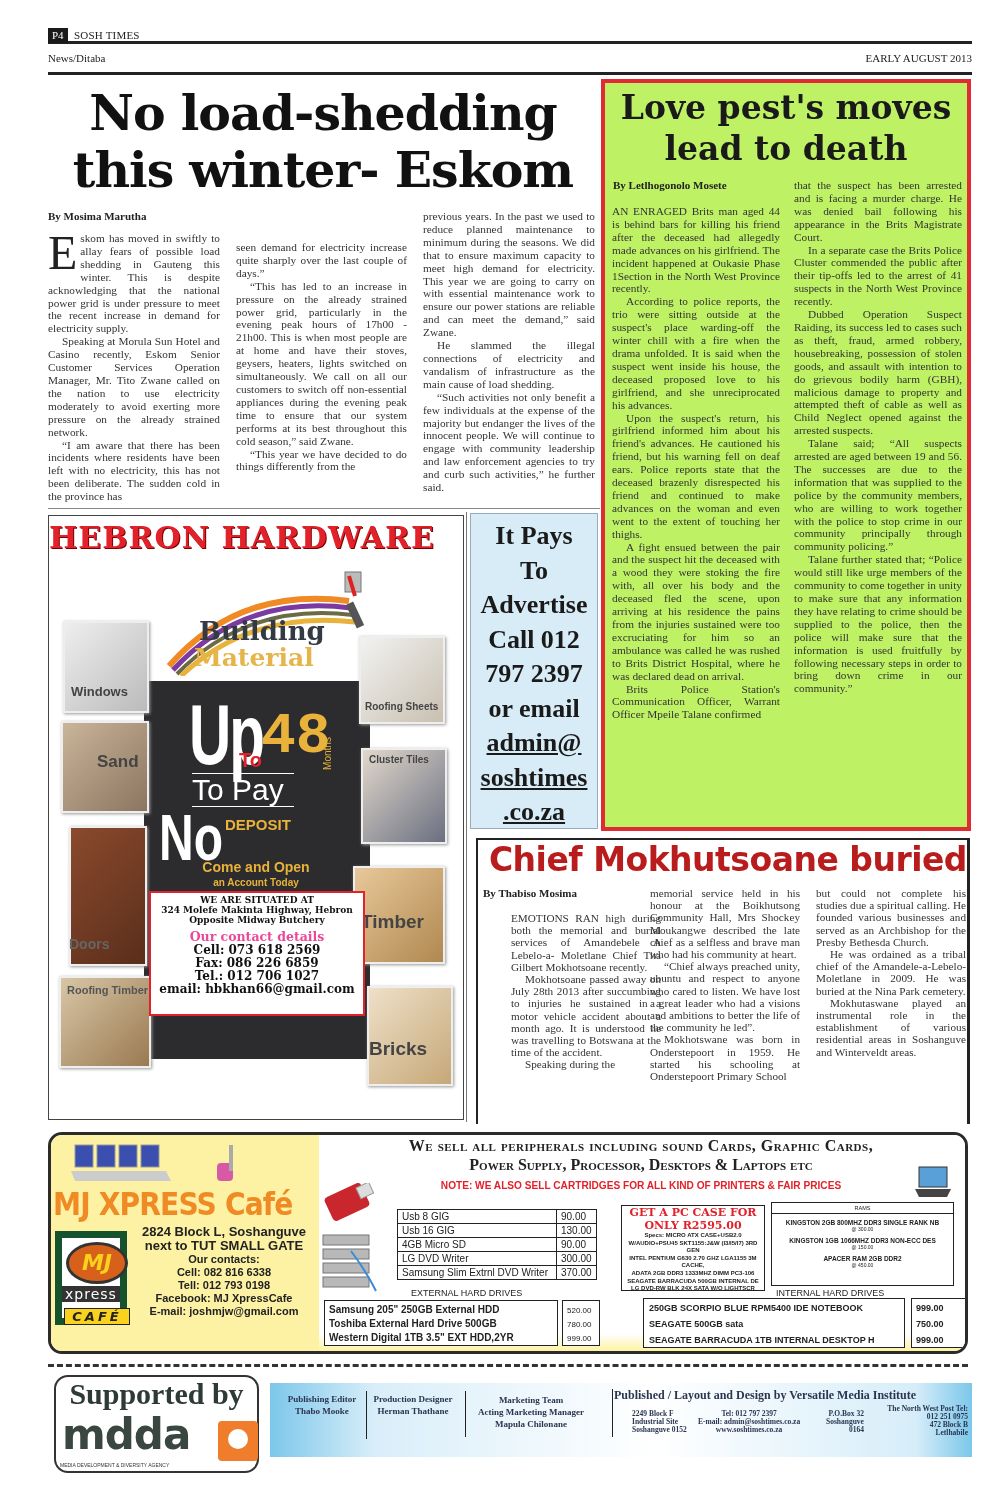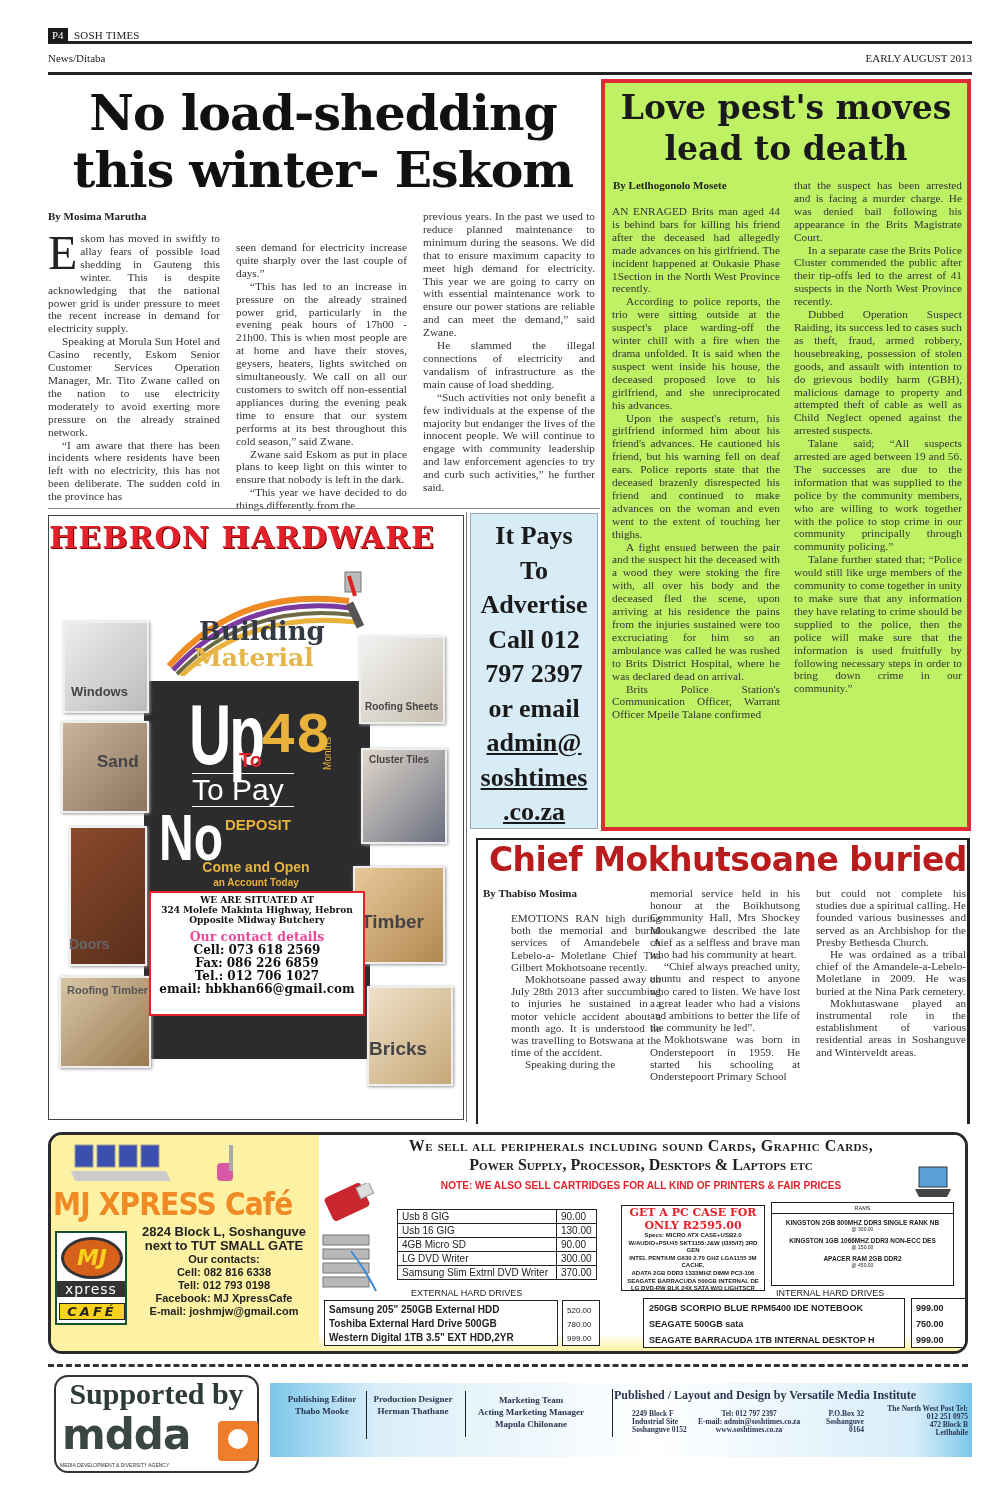--- a/index.html
+++ b/index.html
@@ -79,21 +79,21 @@
   #hline-ads { left: 48px; top: 508px; width: 552px; height: 1px; background: #888; }
 
   
   #mj { left: 48px; top: 1132px; width: 920px; height: 222px; background: #fff; border: 3px solid #2b2b2b; border-radius: 14px; overflow: hidden; }
   #mj-left { position: absolute; left: 0; top: 0; width: 268px; height: 100%; background: #fdf2a3; }
   #mj-rightstrip { position: absolute; left: 268px; top: 0; width: 652px; height: 100%; background: linear-gradient(180deg, #fff 0%, #fff 92%, #fdf2a3 100%); }
   #mj-tagline1 { position: absolute; left: 270px; top: 2px; width: 640px; text-align: center; font-family: "Liberation Serif", serif; font-weight: bold; font-size: 16px; font-variant: small-caps; color: #222; letter-spacing: 0.5px; }
   #mj-tagline2 { position: absolute; left: 270px; top: 21px; width: 640px; text-align: center; font-family: "Liberation Serif", serif; font-weight: bold; font-size: 16px; font-variant: small-caps; color: #222; }
   #mj-note { position: absolute; left: 270px; top: 44px; width: 640px; text-align: center; font-family: "Liberation Sans", sans-serif; font-size: 11.5px; font-weight: bold; color: #e3212a; transform: scaleX(0.88); }
   #mj-name { position: absolute; left: 2px; top: 50px; font-family: "DejaVu Sans", sans-serif; font-weight: bold; font-size: 32px; color: #f08a24; letter-spacing: -1px; transform: scaleX(0.88); transform-origin: left; }
-  #mj-logo { position: absolute; left: 4px; top: 96px; width: 72px; height: 94px; background: #fff; border: 2px solid #14532d; }
+  #mj-logo { position: absolute; left: 4px; top: 96px; width: 72px; height: 94px; background: #fff; border: 7px solid #14532d; }
   #mj-logo .oval { position: absolute; left: 4px; top: 4px; width: 62px; height: 42px; border-radius: 50%; background: #d7611b; border: 3px solid #333; color: #f8d21c; font-family: "DejaVu Sans", sans-serif; font-weight: bold; font-style: italic; font-size: 22px; text-align: center; line-height: 36px; }
   #mj-logo .xp { position: absolute; left: 0; top: 48px; width: 100%; text-align: center; background: #333; color: #fff; font-family: "DejaVu Sans", sans-serif; font-size: 14px; letter-spacing: 1px; }
   #mj-logo .cafe { position: absolute; left: 2px; top: 70px; width: 66px; text-align: center; background: #f8d21c; color: #222; font-family: "DejaVu Sans", sans-serif; font-weight: bold; font-style: italic; font-size: 13px; letter-spacing: 3px; border: 1px solid #222; }
   #mj-info { position: absolute; left: 78px; top: 90px; width: 190px; text-align: center; font-family: "Liberation Sans", sans-serif; font-weight: bold; color: #222; }
   #mj-info .addr { font-size: 13px; line-height: 14px; }
   #mj-info .sm { font-size: 11px; line-height: 13px; }
   .price-table { position: absolute; border-collapse: collapse; font-family: "Liberation Sans", sans-serif; font-size: 10px; color: #222; }
   .price-table td { border: 1px solid #222; padding: 1px 4px; height: 14px; }
   #usb-table { left: 346px; top: 74px; width: 200px; }
   #usb-table td.p { width: 40px; }
@@ -144,21 +144,20 @@
 </div>
 <div id="lead-byline" class="abs byline">By Mosima Marutha</div>
 <div id="lead-col1" class="abs col">
   <p class="noindent"><span class="dropcap">E</span><span>skom has moved in swiftly to allay fears of possible load shedding in Gauteng this winter. This is despite acknowledging that the national power grid is under pressure to meet the recent increase in demand for electricity supply.</span></p>
   <p>Speaking at Morula Sun Hotel and Casino recently, Eskom Senior Customer Services Operation Manager, Mr. Tito Zwane called on the nation to use electricity moderately to avoid exerting more pressure on the already strained network.</p>
   <p>“I am aware that there has been incidents where residents have been left with no electricity, this has not been deliberate. The sudden cold in the province has</p>
 </div>
 <div id="lead-col2" class="abs col">
   <p class="noindent">seen demand for electricity increase quite sharply over the last couple of days.”</p>
   <p>“This has led to an increase in pressure on the already strained power grid, particularly in the evening peak hours of 17h00 - 21h00. This is when most people are at home and have their stoves, geysers, heaters, lights switched on simultaneously. We call on all our customers to switch off non-essential appliances during the evening peak time to ensure that our system performs at its best throughout this cold season,” said Zwane.</p>
-  <p>Zwane said Eskom as put in place plans to keep light on this winter to ensure that nobody is left in the dark.</p>
   <p>“This year we have decided to do things differently from the</p>
 </div>
 <div id="lead-col3" class="abs col">
   <p class="noindent">previous years. In the past we used to reduce planned maintenance to minimum during the seasons. We did that to ensure maximum capacity to meet high demand for electricity. This year we are going to carry on with essential maintenance work to ensure our power stations are reliable and can meet the demand,” said Zwane.</p>
   <p>He slammed the illegal connections of electricity and vandalism of infrastructure as the main cause of load shedding.</p>
   <p>“Such activities not only benefit a few individuals at the expense of the majority but endanger the lives of the innocent people. We will continue to engage with community leadership and law enforcement agencies to try and curb such activities,” he further said.</p>
 </div>
 
 <div id="pest-box" class="abs">
   <div id="pest-headline">

